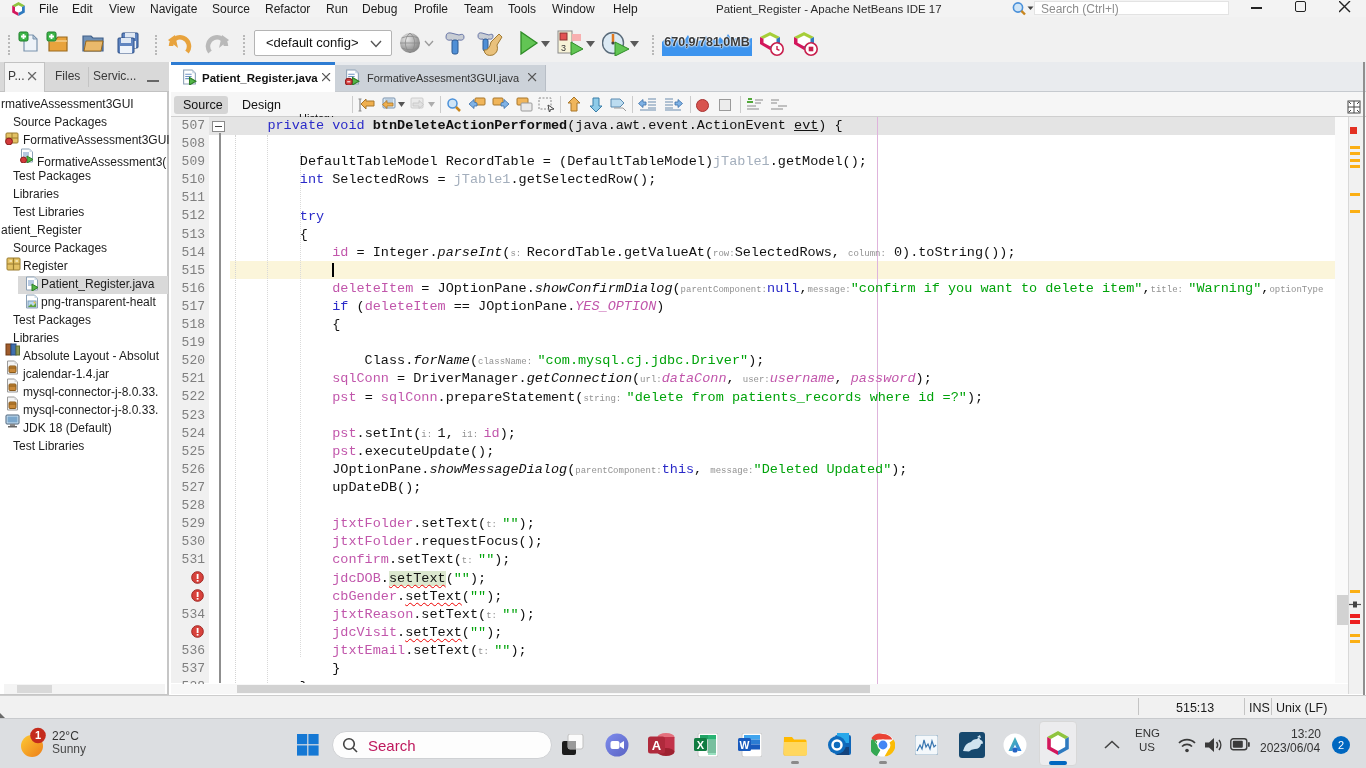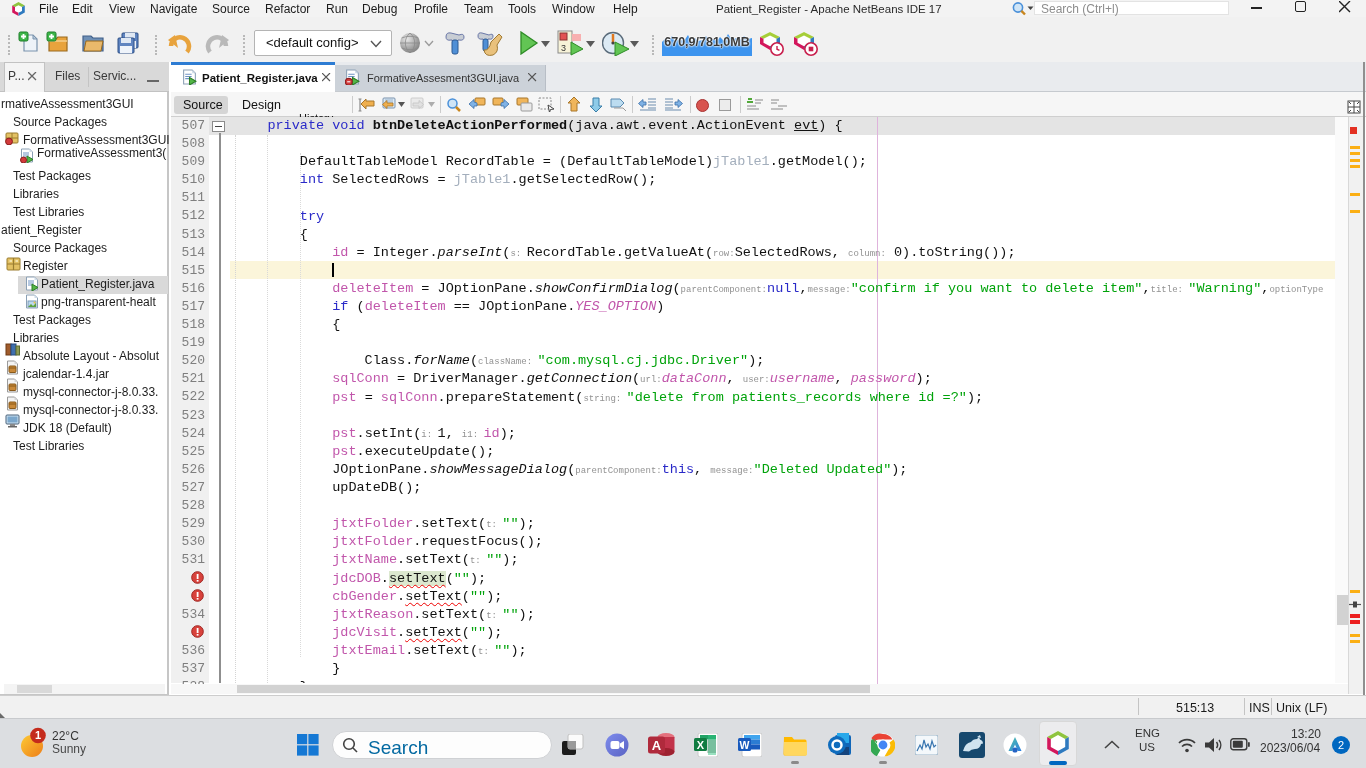--- a/index.html
+++ b/index.html
@@ -187,21 +187,21 @@
     </svg>
 <div class="abs" style="left:55px;top:69px;font-size:12px;color:#3a3a3a">Files</div>
 <div class="abs sep" style="left:88px;top:67px;height:20px"></div>
 <div class="abs" style="left:93px;top:69px;font-size:12px;color:#3a3a3a">Servic...</div>
 <div class="abs" style="left:147px;top:80px;width:12px;height:1.5px;background:#666"></div>
 
 <div class="abs" style="left:18px;top:276px;width:150px;height:18px;background:#d9d9d9"></div>
 <div class="tree" style="left:1px;top:97px">rmativeAssessment3GUI</div>
 <div class="tree" style="left:13px;top:115px">Source Packages</div>
 <div class="tree" style="left:23px;top:133px">FormativeAssessment3GUI</div>
-<div class="tree" style="left:37px;top:146px">FormativeAssessment3(</div>
+<div class="tree" style="left:37px;top:155px">FormativeAssessment3(</div>
 <div class="tree" style="left:13px;top:169px">Test Packages</div>
 <div class="tree" style="left:13px;top:187px">Libraries</div>
 <div class="tree" style="left:13px;top:205px">Test Libraries</div>
 <div class="tree" style="left:1px;top:223px">atient_Register</div>
 <div class="tree" style="left:13px;top:241px">Source Packages</div>
 <div class="tree" style="left:23px;top:259px">Register</div>
 <div class="tree" style="left:41px;top:277px">Patient_Register.java</div>
 <div class="tree" style="left:41px;top:295px">png-transparent-healt</div>
 <div class="tree" style="left:13px;top:313px">Test Packages</div>
 <div class="tree" style="left:13px;top:331px">Libraries</div>
@@ -460,21 +460,21 @@
 <div class="ln" style="left:64px;top:199.1px">            {</div>
 <div class="ln" style="left:64px;top:253.4px">            <span class="f">sqlConn</span> = DriverManager.<span class="m">getConnection</span>(<span class="h">url:</span><span class="fi">dataConn</span>, <span class="h">user:</span><span class="fi">username</span>, <span class="fi">password</span>);</div>
 <div class="ln" style="left:64px;top:235.3px">                Class.<span class="m">forName</span>(<span class="h">className: </span><span class="s">"com.mysql.cj.jdbc.Driver"</span>);</div>
 <div class="ln" style="left:64px;top:271.5px">            <span class="f">pst</span> = <span class="f">sqlConn</span>.prepareStatement(<span class="h">string: </span><span class="s">"delete from patients_records where id =?"</span>);</div>
 <div class="ln" style="left:64px;top:307.7px">            <span class="f">pst</span>.setInt(<span class="h">i: </span>1, <span class="h">i1: </span><span class="f">id</span>);</div>
 <div class="ln" style="left:64px;top:325.8px">            <span class="f">pst</span>.executeUpdate();</div>
 <div class="ln" style="left:64px;top:343.9px">            JOptionPane.<span class="m">showMessageDialog</span>(<span class="h">parentComponent:</span><span class="k">this</span>, <span class="h">message:</span><span class="s">"Deleted Updated"</span>);</div>
 <div class="ln" style="left:64px;top:362px">            upDateDB();</div>
 <div class="ln" style="left:64px;top:398.2px">            <span class="f">jtxtFolder</span>.setText(<span class="h">t: </span><span class="s">""</span>);</div>
 <div class="ln" style="left:64px;top:416.3px">            <span class="f">jtxtFolder</span>.requestFocus();</div>
-<div class="ln" style="left:64px;top:434.4px">            <span class="f">jtxtName</span>.setText(<span class="h">t: </span><span class="s">""</span>);</div>
+<div class="ln" style="left:64px;top:434.4px">            <span class="f">confirm</span>.setText(<span class="h">t: </span><span class="s">""</span>);</div>
 <div class="ln" style="left:64px;top:452.5px">            <span class="f">jdcDOB</span>.<span class="err" style="background:#dce8cf">setText</span>(<span class="s">""</span>);</div>
 <div class="ln" style="left:64px;top:470.6px">            <span class="f">cbGender</span>.<span class="err">setText</span>(<span class="s">""</span>);</div>
 <div class="ln" style="left:64px;top:488.7px">            <span class="f">jtxtReason</span>.setText(<span class="h">t: </span><span class="s">""</span>);</div>
 <div class="ln" style="left:64px;top:506.8px">            <span class="f">jdcVisit</span>.<span class="err">setText</span>(<span class="s">""</span>);</div>
 <div class="ln" style="left:64px;top:524.9px">            <span class="f">jtxtEmail</span>.setText(<span class="h">t: </span><span class="s">""</span>);</div>
 <div class="ln" style="left:64px;top:543px">            }</div>
 <div class="ln" style="left:64px;top:561.1px">        }</div>
 </div>
 <div class="abs" style="left:332px;top:263px;width:1.6px;height:14px;background:#000"></div>
 
@@ -531,21 +531,21 @@
       <rect x="0" y="0" width="10.2" height="10.2" fill="#1578d4"></rect>
       <rect x="11.4" y="0" width="10.2" height="10.2" fill="#1578d4"></rect>
       <rect x="0" y="11.4" width="10.2" height="10.2" fill="#1578d4"></rect>
       <rect x="11.4" y="11.4" width="10.2" height="10.2" fill="#1578d4"></rect>
     </svg>
 <div class="abs" style="left:332px;top:731px;width:220px;height:28px;background:#fdfdfd;border:1px solid #cfd1d4;border-radius:14px"></div>
 <svg class="abs" style="left:342px;top:737px" width="17" height="17">
       <circle cx="7" cy="7" r="5.3" fill="none" stroke="#424242" stroke-width="1.6"></circle>
       <line x1="11" y1="11" x2="15" y2="15" stroke="#424242" stroke-width="1.6"></line>
     </svg>
-<div class="abs" style="left:368px;top:737px;font-size:19px;color:#0369a1">Search</div>
+<div class="abs" style="left:368px;top:737px;font-size:15px;color:#be185d">Search</div>
 
 <svg class="abs" style="left:562px;top:734px" width="22" height="22">
       <rect x="0" y="7" width="14" height="14" rx="2" fill="#1c1c1c"></rect>
       <rect x="6" y="0" width="15" height="15" rx="2" fill="#fbfbfb" stroke="#c0c0c0"></rect>
       <rect x="6" y="7" width="8" height="8" fill="#9a9a9a"></rect>
     </svg>
 <svg class="abs" style="left:605px;top:733px" width="24" height="24">
       <defs>
         <linearGradient id="tms" x1="0" y1="0" x2="1" y2="1">
           <stop offset="0" stop-color="#7e8ced"></stop>

